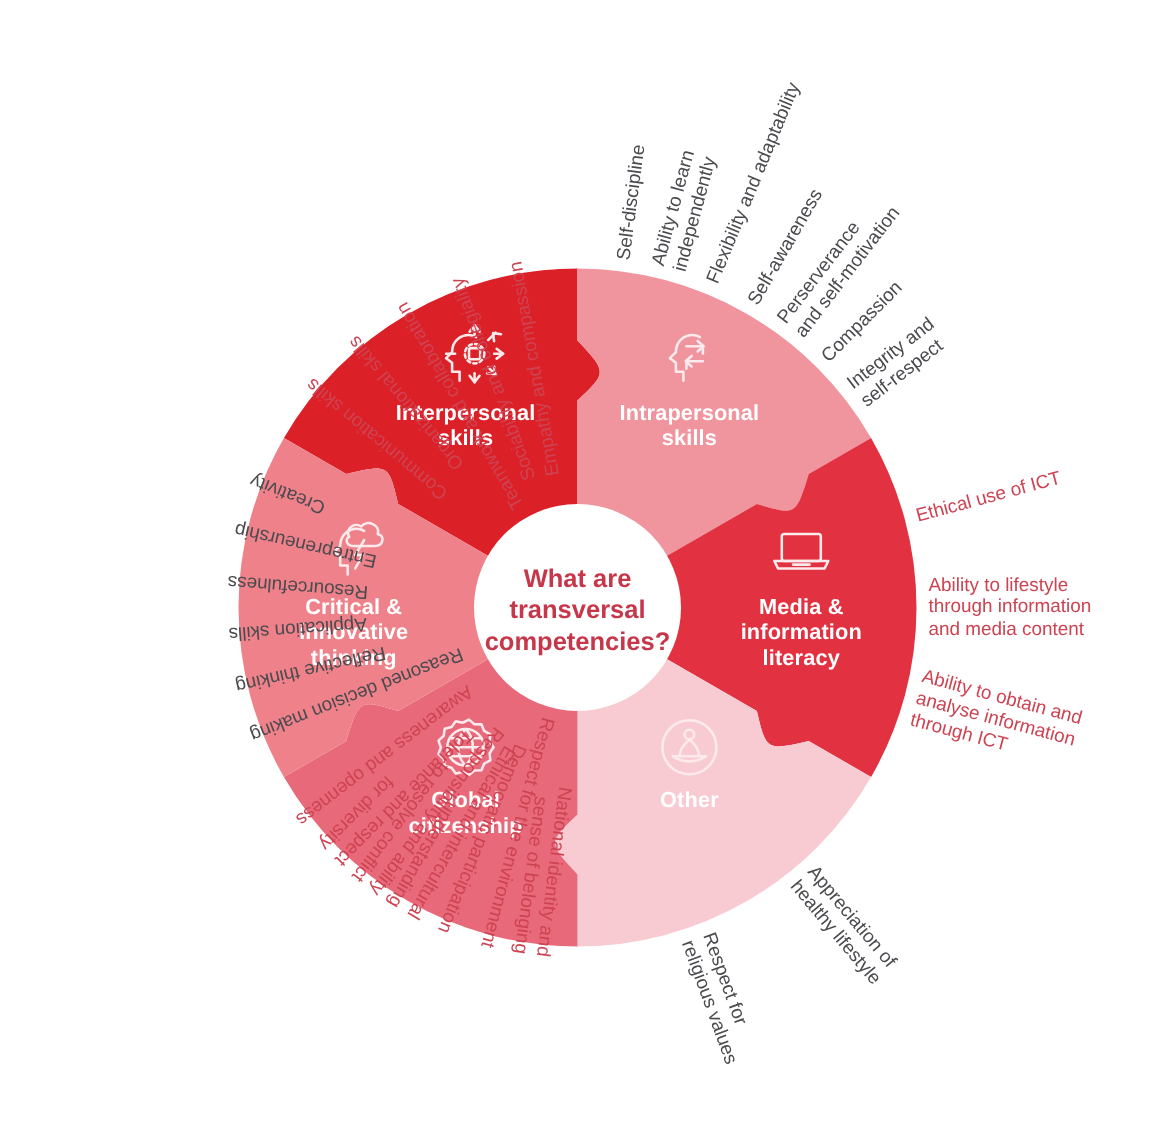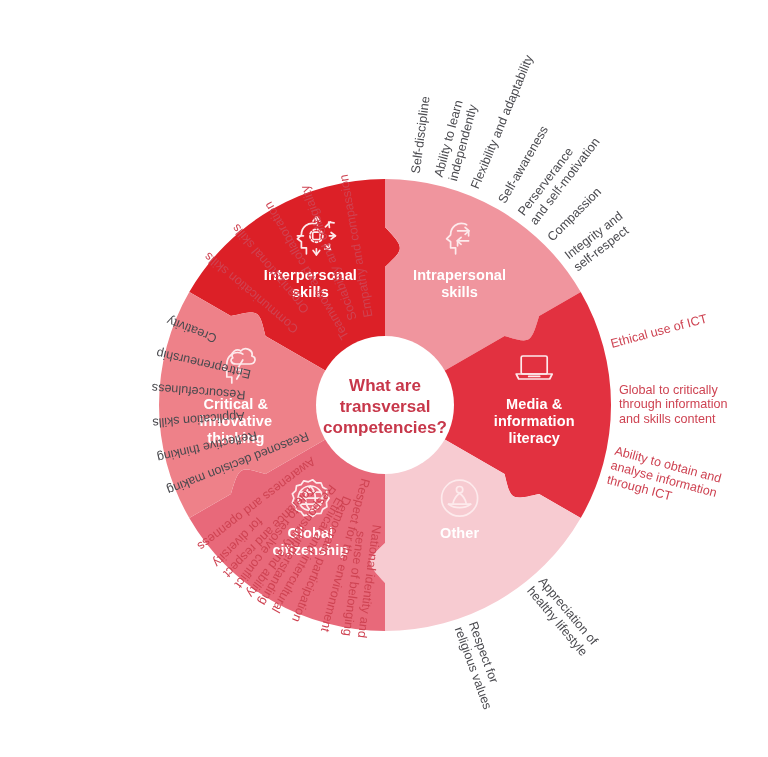--- a/index.html
+++ b/index.html
@@ -146,23 +146,23 @@
         <span class="ln">Compassion</span>
       </div>
       <div class="spoke gray" style="transform: rotate(-37.5deg); left: 570.645px; top: 247.55px; transform-origin: 0px 50%;">
         <span class="ln">Integrity and</span>
         <span class="ln">self-respect</span>
       </div>
       <div class="spoke red" style="transform: rotate(-15deg); left: 611.027px; top: 336.936px; transform-origin: 0px 50%;">
         <span class="ln">Ethical use of ICT</span>
       </div>
       <div class="spoke red" style="transform: rotate(0deg); left: 619px; top: 382.5px; transform-origin: 0px 50%;">
-        <span class="ln">Global to critically</span>
+        <span class="ln">Ability to lifestyle</span>
         <span class="ln">through information</span>
-        <span class="ln">and skills content</span>
+        <span class="ln">and media content</span>
       </div>
       <div class="spoke red" style="transform: rotate(15deg); left: 611.027px; top: 443.064px; transform-origin: 0px 50%;">
         <span class="ln">Ability to obtain and</span>
         <span class="ln">analyse information</span>
         <span class="ln">through ICT</span>
       </div>
       <div class="spoke gray" style="transform: rotate(50deg); left: 535.412px; top: 569.254px; transform-origin: 0px 50%;">
         <span class="ln">Appreciation of</span>
         <span class="ln">healthy lifestyle</span>
       </div>

